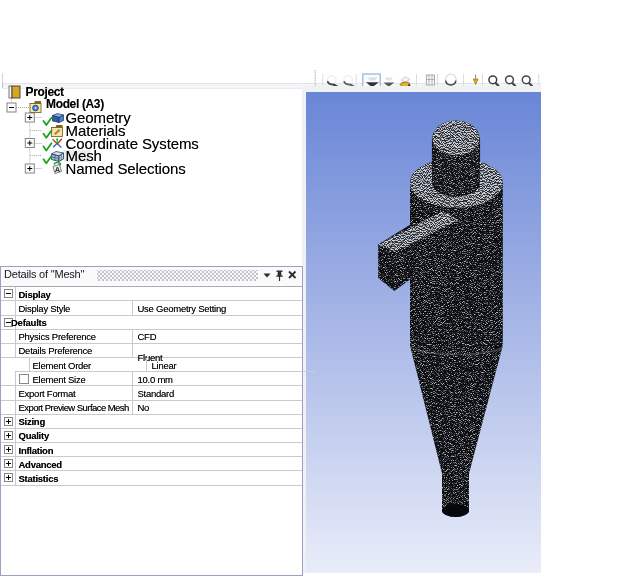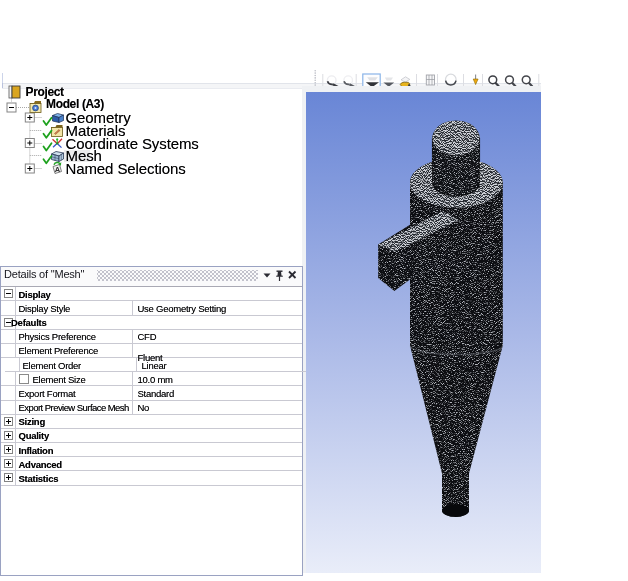--- a/index.html
+++ b/index.html
@@ -277,24 +277,24 @@
 </div>
 <div class="abs" style="left:0px;top:42.5px;width:301px;height:13.2px;border-bottom:1px solid #c9c9d2;">
   <div class="abs" style="left:13.5px;top:0;width:1px;height:13.2px;background:#c9c9d2;"></div>
   <div class="abs" style="left:131px;top:0;width:1px;height:13.2px;background:#c9c9d2;"></div>
   <div class="t11 abs" style="left:17.5px;top:0.5px;">Physics Preference</div>
   <div class="t11 abs" style="left:136.5px;top:0.5px;">CFD</div>
 </div>
 <div class="abs" style="left:0px;top:56.7px;width:301px;height:13.2px;border-bottom:1px solid #c9c9d2;">
   <div class="abs" style="left:13.5px;top:0;width:1px;height:13.2px;background:#c9c9d2;"></div>
   <div class="abs" style="left:131px;top:0;width:1px;height:13.2px;background:#c9c9d2;"></div>
-  <div class="t11 abs" style="left:17.5px;top:0.5px;">Element Preference</div>
+  <div class="t11 abs" style="left:17.5px;top:0.5px;">Details Preference</div>
   <div class="t11 abs" style="left:136.5px;top:7px;">Fluent</div>
 </div>
-<div class="abs" style="left:4px;top:70.9px;width:301px;height:13.2px;border-bottom:1px solid #c9c9d2;">
+<div class="abs" style="left:14px;top:70.9px;width:301px;height:13.2px;border-bottom:1px solid #c9c9d2;">
   <div class="abs" style="left:13.5px;top:0;width:1px;height:13.2px;background:#c9c9d2;"></div>
   <div class="abs" style="left:131px;top:0;width:1px;height:13.2px;background:#c9c9d2;"></div>
   <div class="t11 abs" style="left:17.5px;top:0.5px;">Element Order</div>
   <div class="t11 abs" style="left:136.5px;top:0.5px;">Linear</div>
 </div>
 <div class="abs" style="left:0px;top:85.1px;width:301px;height:13.2px;border-bottom:1px solid #c9c9d2;">
   <div class="abs" style="left:13.5px;top:0;width:1px;height:13.2px;background:#c9c9d2;"></div>
   <div class="abs" style="left:131px;top:0;width:1px;height:13.2px;background:#c9c9d2;"></div>
   <div class="abs" style="left:17.5px;top:2px;width:8px;height:8px;background:#fff;border:1px solid #8a8a8a;"></div>
   <div class="t11 abs" style="left:31.5px;top:0.5px;">Element Size</div>

